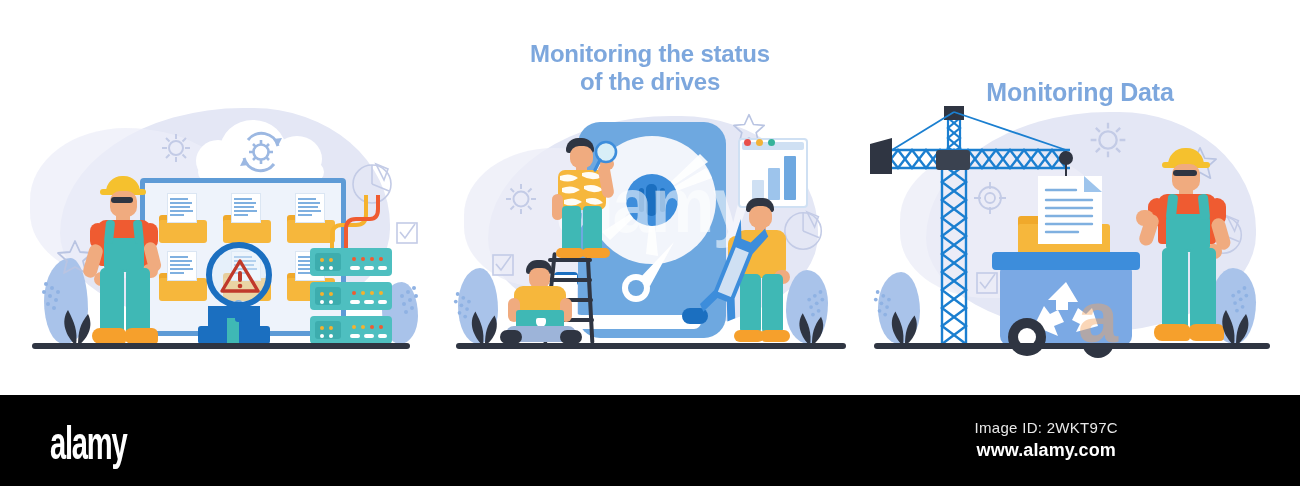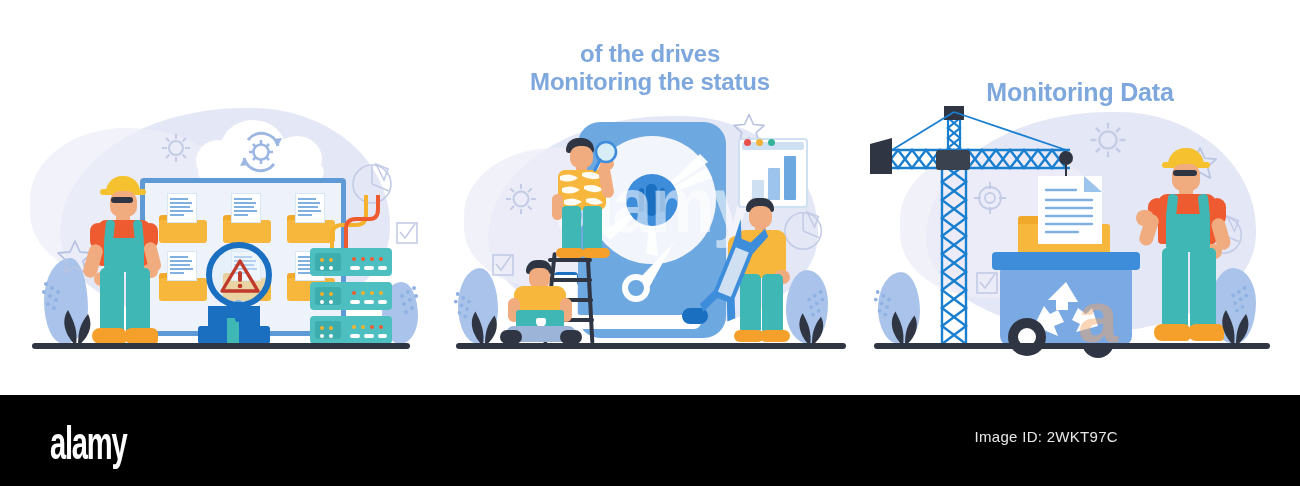--- a/index.html
+++ b/index.html
@@ -114,21 +114,21 @@
   #watermark-bar{
     position:absolute;left:0;top:395px;width:1300px;height:91px;background:#000000;
     z-index:90;
   }
   #wm-logo{
     position:absolute;left:50px;top:20px;color:#ffffff;font-weight:bold;
     font-size:47px;letter-spacing:-2px;transform:scaleX(0.62);transform-origin:left top;
     font-family:"Liberation Sans",sans-serif;
   }
   #wm-right{position:absolute;right:182px;top:24px;text-align:center;color:#ffffff;}
-  #wm-id{font-size:15px;color:#e8e8e8;letter-spacing:0.3px;margin-top:9px;}
+  #wm-id{font-size:15px;color:#e8e8e8;letter-spacing:0.3px;}
   #wm-url{font-size:18px;font-weight:bold;margin-top:4px;letter-spacing:0.1px;}
 
   .ghost{position:absolute;color:rgba(255,255,255,0.55);font-weight:bold;pointer-events:none;}
 </style>
 </head>
 <body>
 
 <div class="stage">
 
   <div class="panel" id="panel-1">
@@ -384,22 +384,22 @@
 
     <div class="ground" style="left:32px;top:343px;width:378px;"></div>
   </div>
 
   <div class="panel" id="panel-2">
 
     <div class="blob blob-main" style="left:48px;top:116px;width:330px;height:214px;"></div>
     <div class="blob blob-soft" style="left:24px;top:148px;width:190px;height:140px;opacity:.8;"></div>
 
     <div class="title" id="title-2">
+      <div>Monitoring the status</div>
       <div>of the drives</div>
-      <div>Monitoring the status</div>
     </div>
 
     <svg class="deco" style="left:62px;top:180px;" width="38" height="38" viewBox="0 0 38 38">
       <g fill="none" stroke="#c3cbe6" stroke-width="2">
         <circle cx="19" cy="19" r="7.5"></circle>
         <path d="M19 4v5M19 29v5M4 19h5M29 19h5M8.5 8.5l3.5 3.5M26 26l3.5 3.5M29.5 8.5L26 12M12 26l-3.5 3.5"></path>
       </g>
     </svg>
 
     <svg class="deco" style="left:292px;top:112px;" width="34" height="34" viewBox="0 0 38 38">
@@ -740,16 +740,17 @@
 
     <div class="ground" style="left:14px;top:343px;width:396px;"></div>
 
     <div class="ghost" style="left:218px;top:276px;font-size:72px;color:rgba(244,164,96,0.45);z-index:19;">a</div>
   </div>
 
   <div id="watermark-bar">
     <div id="wm-logo">alamy</div>
     <div id="wm-right">
       <div id="wm-id">Image ID: 2WKT97C</div>
+      <div id="wm-url">www.alamy.com</div>
     </div>
   </div>
 
 </div>
 
 </body></html>

